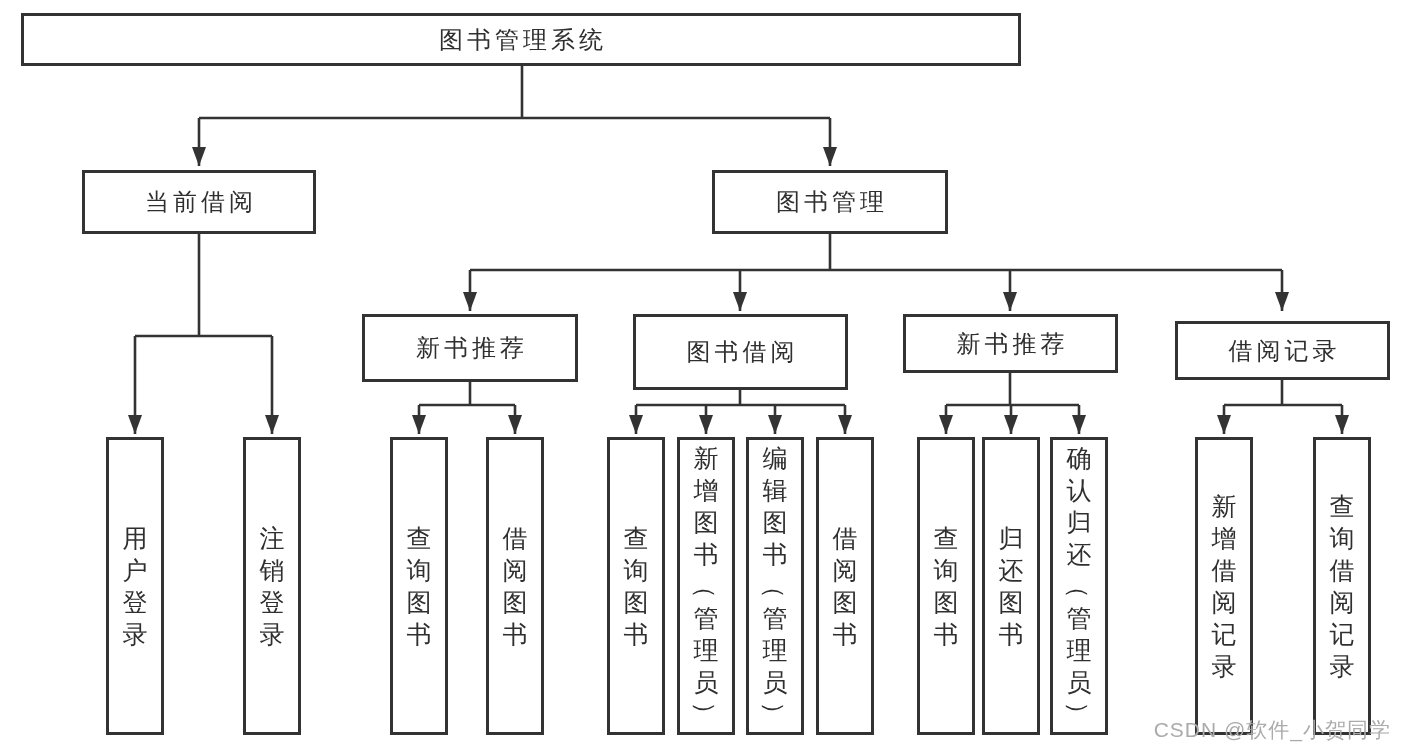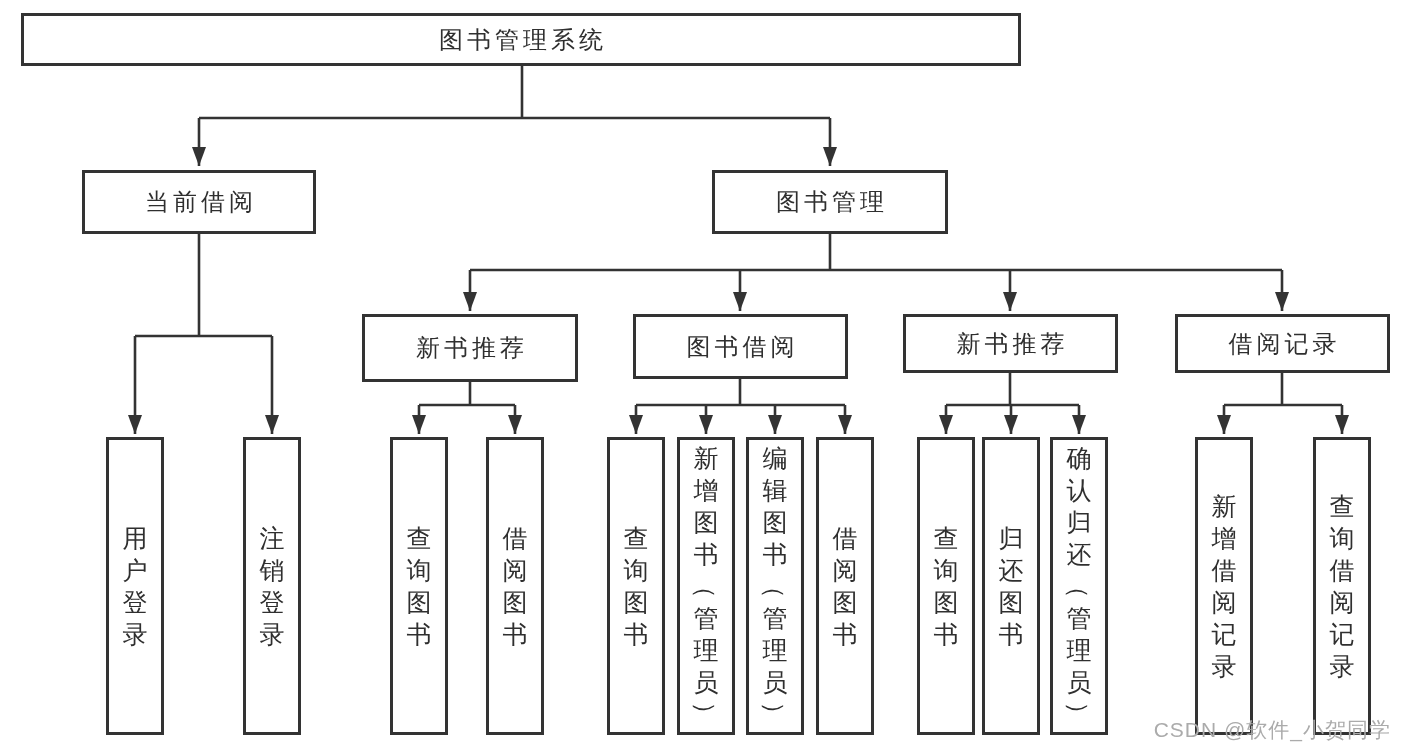--- a/index.html
+++ b/index.html
@@ -111,23 +111,23 @@
       <line x1="1342" y1="405" x2="1342" y2="434" marker-end="url(#ah)"></line>
     </g>
   </svg>
 
   <div class="node hnode" style="left:21px; top:13px; width:1000px; height:53px;">图书管理系统</div>
 
   <div class="node hnode" style="left:82px; top:170px; width:234px; height:64px;">当前借阅</div>
   <div class="node hnode" style="left:712px; top:170px; width:236px; height:64px;">图书管理</div>
 
   <div class="node hnode" style="left:362px; top:314px; width:216px; height:68px;">新书推荐</div>
-  <div class="node hnode" style="left:633px; top:314px; width:215px; height:65px;">图书借阅</div>
+  <div class="node hnode" style="left:633px; top:314px; width:215px; height:76px;">图书借阅</div>
   <div class="node hnode" style="left:903px; top:314px; width:215px; height:59px;">新书推荐</div>
-  <div class="node hnode" style="left:1175px; top:314px; width:215px; height:59px;">借阅记录</div>
+  <div class="node hnode" style="left:1175px; top:321px; width:215px; height:59px;">借阅记录</div>
 
   <div class="node leaf" style="left:106px;">
       <span class="ch">用</span>
       <span class="ch">户</span>
       <span class="ch">登</span>
       <span class="ch">录</span>
     </div>
   <div class="node leaf" style="left:243px;">
       <span class="ch">注</span>
       <span class="ch">销</span>

